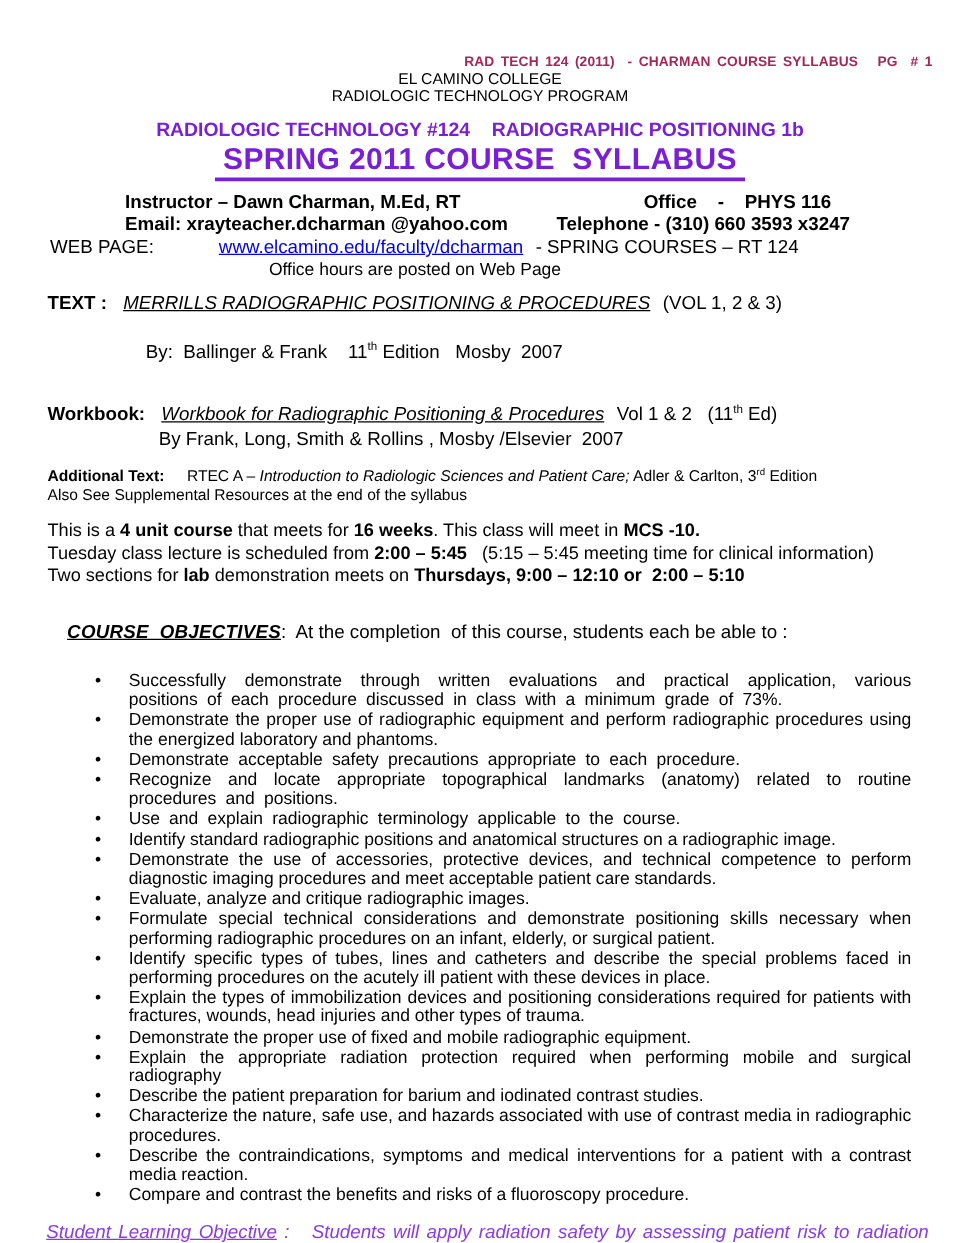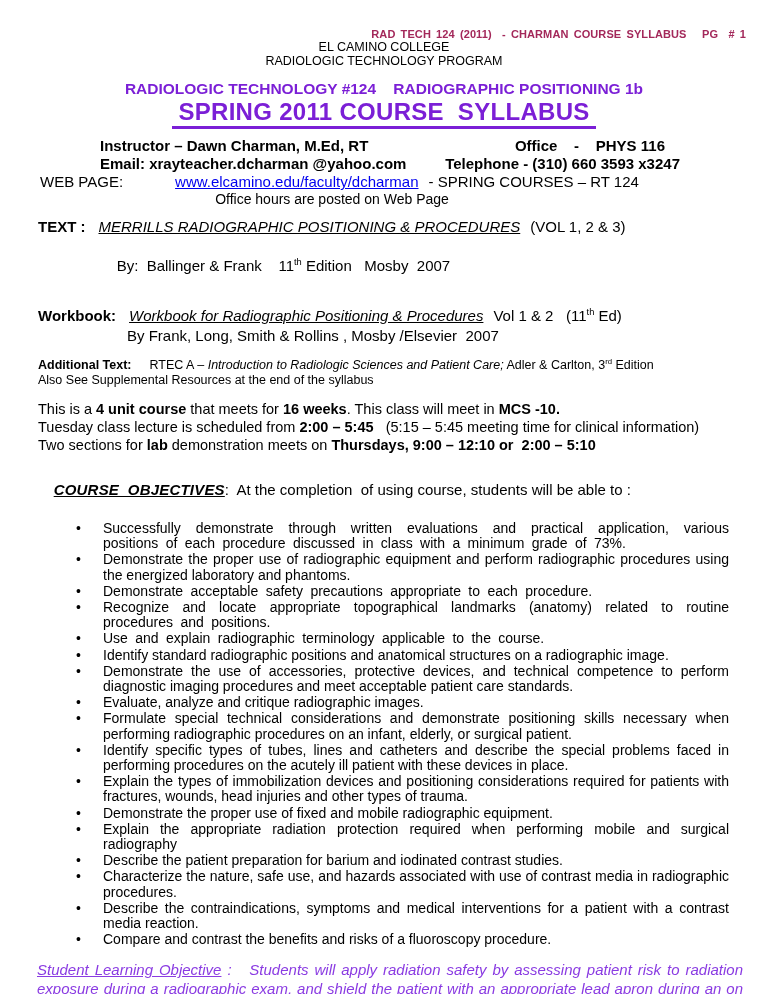--- a/index.html
+++ b/index.html
@@ -9,21 +9,21 @@
     --link:#0000ee;
   }
   *{box-sizing:border-box;}
   body{margin:0;background:#ffffff;font-family:"Liberation Sans",sans-serif;color:#000;}
   .page{width:768px;min-height:994px;background:#fff;overflow:hidden;}
   .pre{white-space:pre;}
   .b{font-weight:700;}
   .i{font-style:italic;}
   .sup{vertical-align:super;font-size:0.62em;line-height:0;}
 
-  .red-header{padding:28px 22px 0 0;text-align:right;font-size:11px;font-weight:700;
+  .red-header{padding:44px 22px 0 0;text-align:right;font-size:11px;font-weight:700;
     color:var(--red);word-spacing:2px;letter-spacing:0.1px;white-space:pre;}
   .center{text-align:center;}
   .line12{font-size:12.5px;line-height:14px;}
   .course-line{font-size:15.5px;font-weight:700;color:var(--purple);margin-top:12px;line-height:18px;}
   .title-wrap{margin-top:1px;line-height:26px;}
   .main-title{display:inline-block;font-size:24px;font-weight:700;color:var(--purple);
     border-bottom:3px solid var(--purple);padding:0 6px 1px;letter-spacing:0.3px;}
 
   .instr{margin-top:8px;font-size:15px;line-height:18px;}
   .instr-line{display:flex;font-weight:700;}
@@ -114,21 +114,21 @@
   </div>
   <div class="add-line2">Also See Supplemental Resources at the end of the syllabus</div>
 
   <div class="cinfo">
     <div class="ci-line"><span>This is a </span><span class="b">4 unit course</span><span> that meets for </span><span class="b">16 weeks</span><span>. This class will meet in </span><span class="b">MCS -10.</span></div>
     <div class="ci-line"><span>Tuesday class lecture is scheduled from </span><span class="b">2:00 – 5:45</span><span>   (5:15 – 5:45 meeting time for clinical information)</span></div>
     <div class="ci-line"><span>Two sections for </span><span class="b">lab</span><span> demonstration meets on </span><span class="b">Thursdays, 9:00 – 12:10 or  2:00 – 5:10</span></div>
   </div>
 
   <div class="obj-heading">
-    <span class="obj-title">COURSE  OBJECTIVES</span><span>:  At the completion  of using course, students will be able to :</span>
+    <span class="obj-title">COURSE  OBJECTIVES</span><span>:  At the completion  of this course, students each be able to :</span>
   </div>
   <ul class="obj-list">
     <li>Successfully demonstrate through written evaluations and practical application, various positions of each procedure discussed in class with a minimum grade of 73%.</li>
     <li>Demonstrate the proper use of radiographic equipment and perform radiographic procedures using the energized laboratory and phantoms.</li>
     <li>Demonstrate acceptable safety precautions appropriate to each procedure.</li>
     <li>Recognize and locate appropriate topographical landmarks (anatomy) related to routine procedures and positions.</li>
     <li>Use and explain radiographic terminology applicable to the course.</li>
     <li>Identify standard radiographic positions and anatomical structures on a radiographic image.</li>
     <li>Demonstrate the use of accessories, protective devices, and technical competence to perform diagnostic imaging procedures and meet acceptable patient care standards.</li>
     <li>Evaluate, analyze and critique radiographic images.</li>

